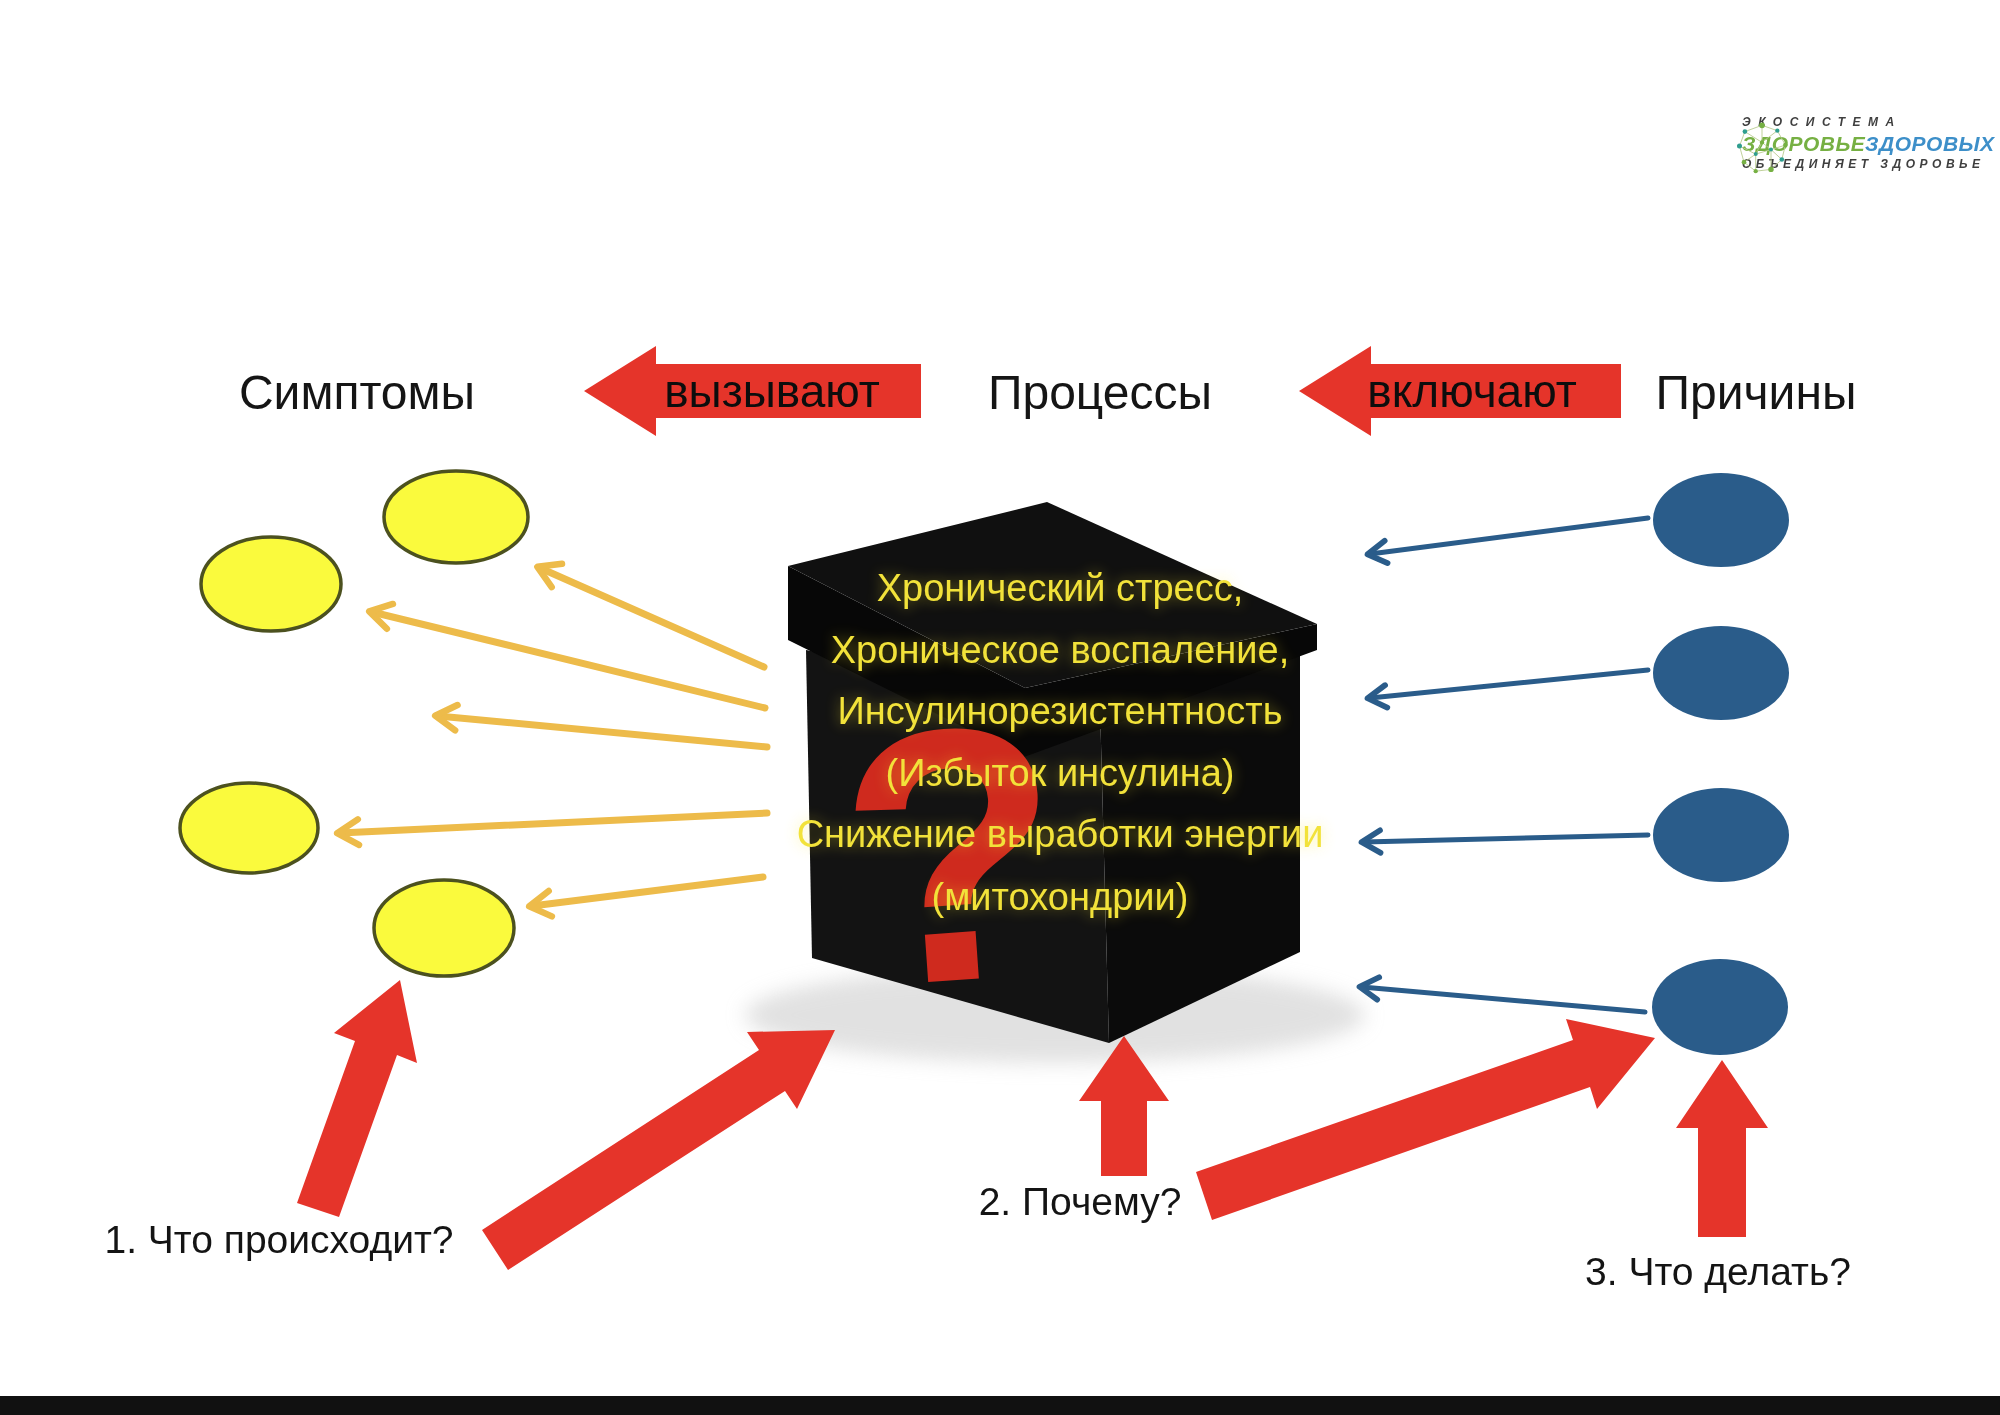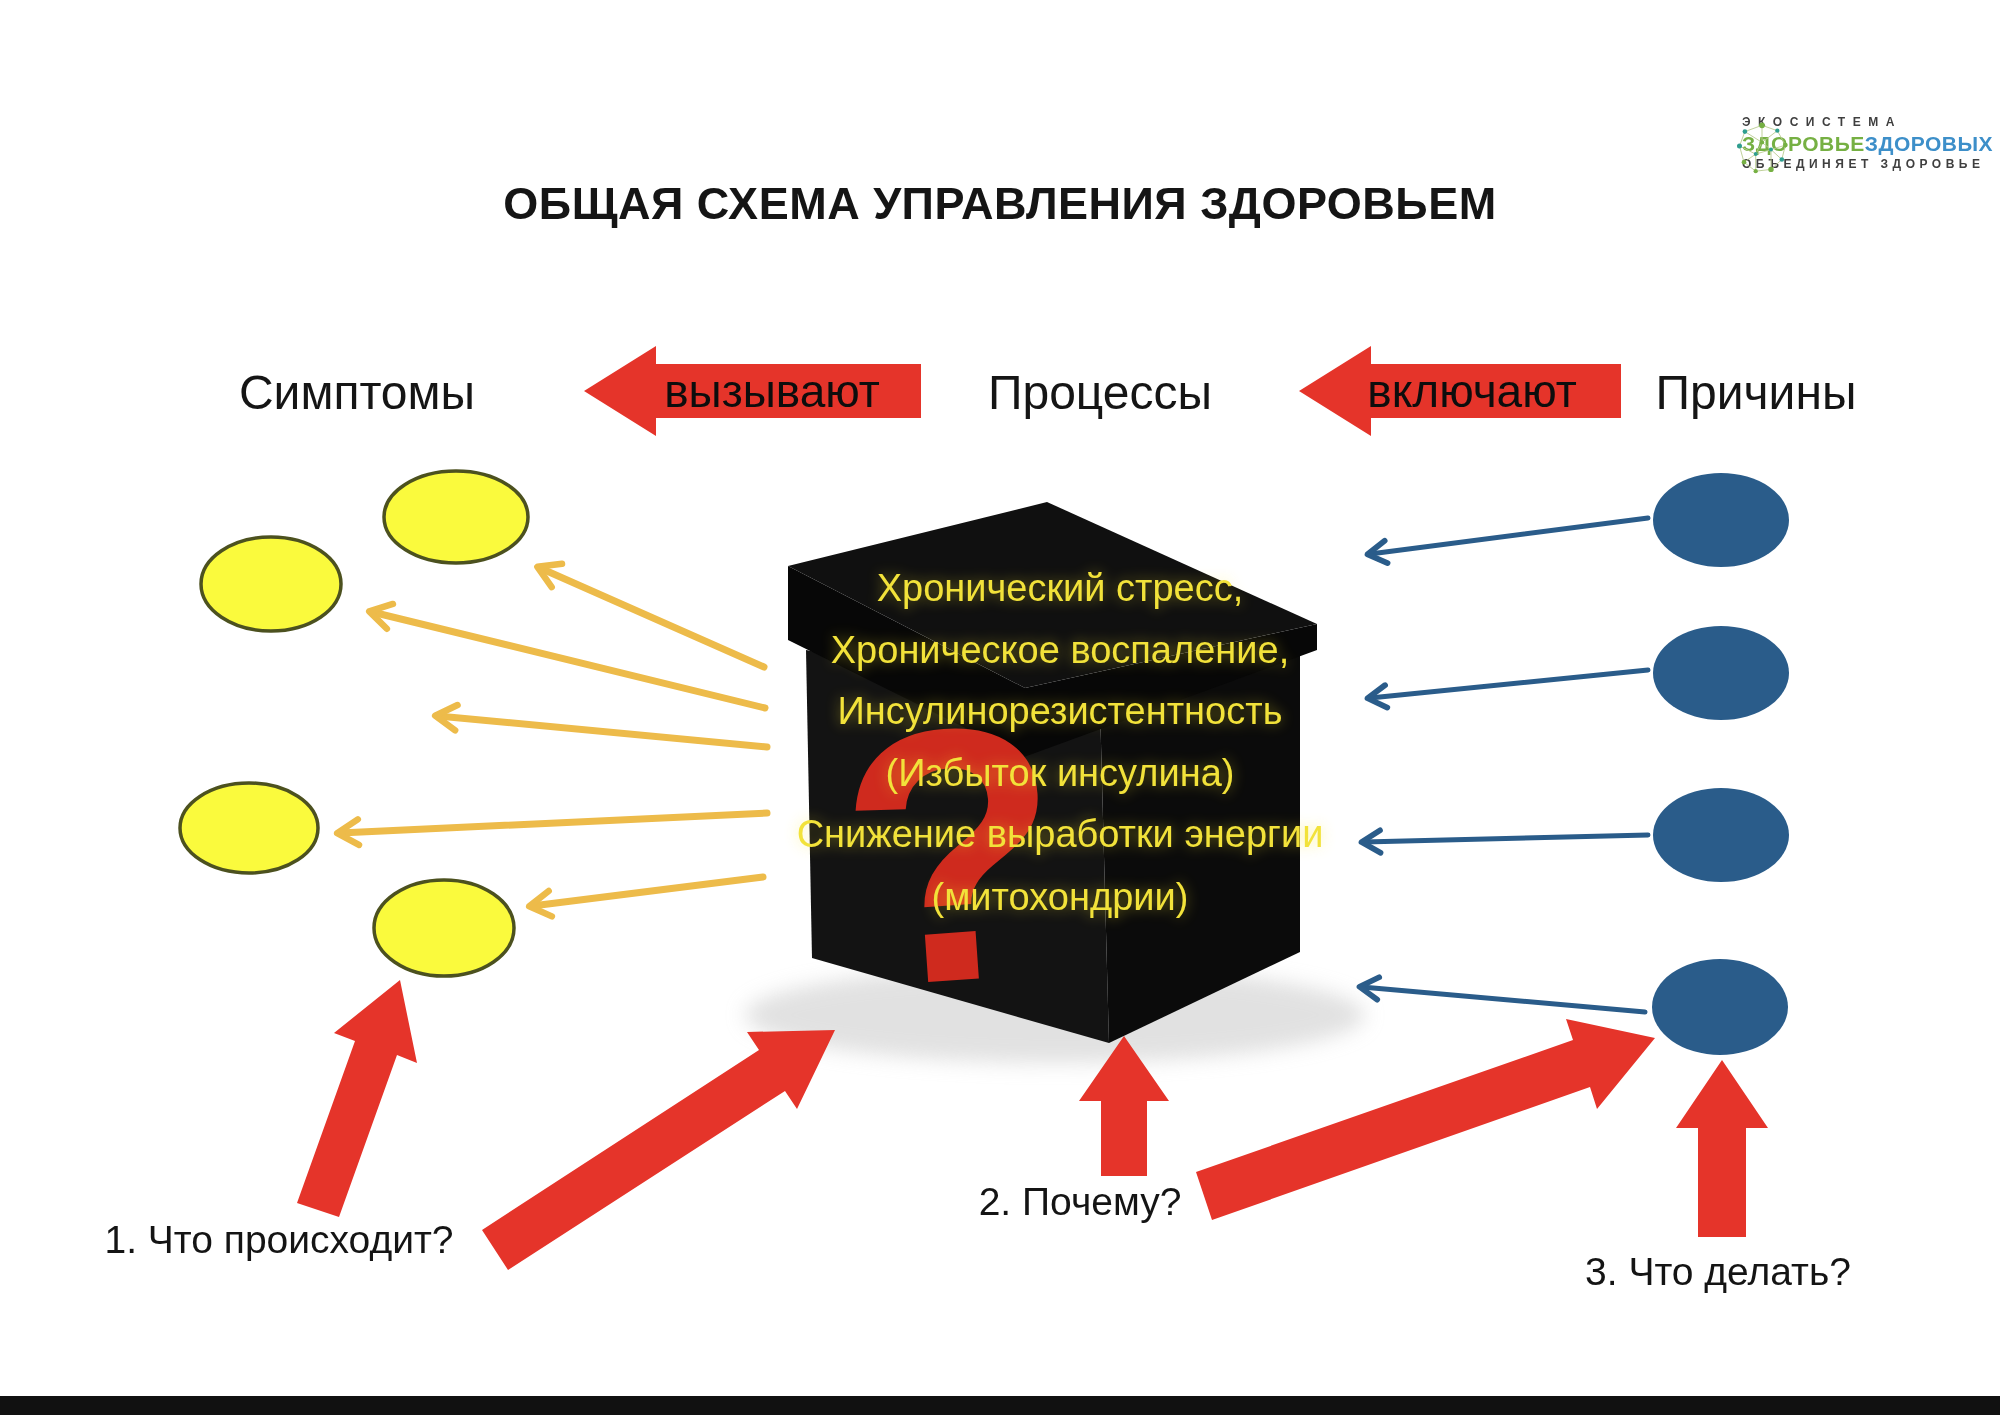--- a/index.html
+++ b/index.html
@@ -4,21 +4,21 @@
 <style>
   html,body{margin:0;padding:0;background:#888;}
   #stage{
     position:relative;width:2000px;height:1415px;background:#ffffff;
     overflow:hidden;font-family:"Liberation Sans","DejaVu Sans",sans-serif;
   }
   #title{
     position:absolute;left:0;top:178px;width:2000px;text-align:center;
     font-size:45px;font-weight:bold;color:#151515;letter-spacing:0.5px;
   }
-  #logo{position:absolute;left:1735px;top:114px;display:flex;align-items:flex-start;}
+  #logo{position:absolute;left:1735px;top:114px;display:flex;align-items:flex-start;font-style:italic;}
   #logo .txt{margin-left:7px;white-space:nowrap;}
   #logo .l1{font-size:12px;font-weight:bold;color:#3f3f3f;letter-spacing:7.5px;line-height:17px;}
   #logo .l2{font-size:21px;font-weight:bold;line-height:25px;letter-spacing:0.5px;}
   #logo .l2 .g{color:#76b043;}
   #logo .l2 .b{color:#3d8fc9;margin-top:48px;}
   #logo .l3{font-size:12px;font-weight:bold;color:#3f3f3f;letter-spacing:4.5px;line-height:17px;}
   svg{position:absolute;left:0;top:0;}
   .hdr{font-family:"Liberation Sans","DejaVu Sans",sans-serif;font-size:48px;fill:#151515;}
   .arrlbl{font-family:"Liberation Sans","DejaVu Sans",sans-serif;font-size:46px;fill:#0d0d0d;}
   .steplbl{font-family:"Liberation Sans","DejaVu Sans",sans-serif;font-size:39px;fill:#141414;}
@@ -54,21 +54,20 @@
           <circle cx="23" cy="44" r="2.2"></circle>
       </g>
     </svg>
     <div class="txt">
       <div class="l1">ЭКОСИСТЕМА</div>
       <div class="l2"><span class="g">ЗДОРОВЬЕ</span><span class="b">ЗДОРОВЫХ</span></div>
       <div class="l3">ОБЪЕДИНЯЕТ ЗДОРОВЬЕ</div>
     </div>
   </div>
 
-  <div id="title">ОБЩАЯ СХЕМА УПРАВЛЕНИЯ ЗДОРОВЬЕМ</div>
 
   <svg width="2000" height="1415" viewBox="0 0 2000 1415">
     <defs>
       <marker id="yhead" viewBox="0 0 12 12" refX="9" refY="6" markerWidth="34" markerHeight="34" markerUnits="userSpaceOnUse" orient="auto">
         <path d="M2.5,1.5 L10,6 L2.5,10.5" fill="none" stroke="#edbb4a" stroke-width="2.3" stroke-linecap="round" stroke-linejoin="round"></path>
       </marker>
       <marker id="bhead" viewBox="0 0 12 12" refX="9" refY="6" markerWidth="30" markerHeight="30" markerUnits="userSpaceOnUse" orient="auto">
         <path d="M2.5,1.5 L10,6 L2.5,10.5" fill="none" stroke="#2a5c8a" stroke-width="2.3" stroke-linecap="round" stroke-linejoin="round"></path>
       </marker>
       <filter id="soft" x="-50%" y="-50%" width="200%" height="200%">

